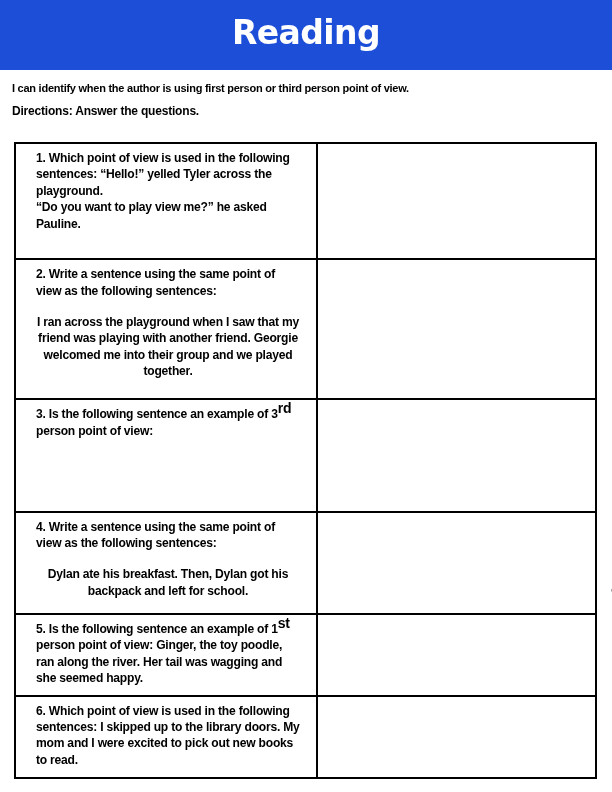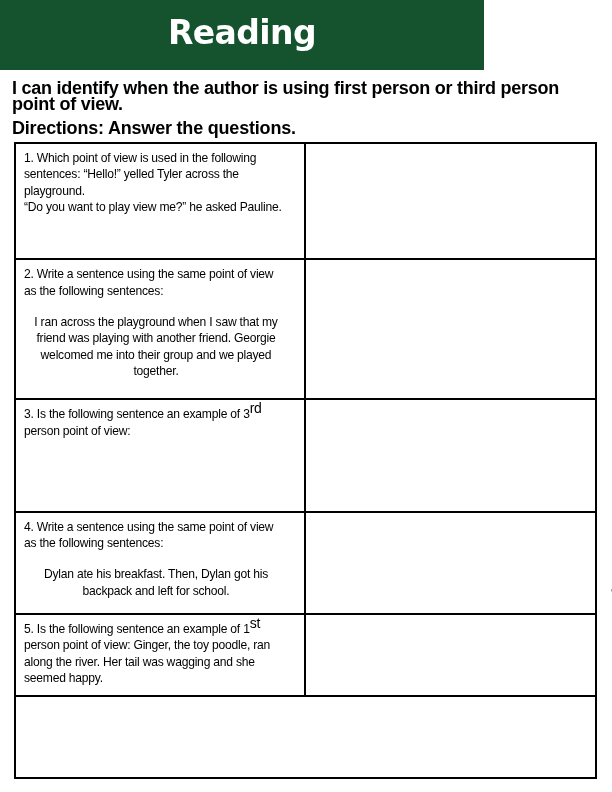--- a/index.html
+++ b/index.html
@@ -14,23 +14,23 @@
     font-family: "Liberation Sans", sans-serif;
     color: #000000;
     overflow: hidden;
   }
 
   
   .header-band {
     position: absolute;
     left: 0;
     top: 0;
-    width: 484px;
+    width: 612px;
     height: 70px;
-    background: #14532d;
+    background: #1d4ed8;
     display: flex;
     align-items: center;
     justify-content: center;
     box-sizing: border-box;
     padding-bottom: 6px;
   }
   .title-wrap {
     display: flex;
     align-items: baseline;
     white-space: nowrap;
@@ -51,31 +51,31 @@
     color: #ffffff;
     margin-left: 9px;
   }
 
   
   .objective {
     position: absolute;
     left: 12px;
     top: 80px;
     width: 590px;
-    font-size: 18px;
+    font-size: 11px;
     font-weight: 600;
     letter-spacing: -0.25px;
     line-height: 16px;
   }
   .directions {
     position: absolute;
     left: 12px;
-    top: 120px;
+    top: 103px;
     width: 590px;
-    font-size: 18px;
+    font-size: 12px;
     font-weight: 600;
     letter-spacing: -0.2px;
     line-height: 16px;
   }
 
   
   .qtable {
     position: absolute;
     left: 14px;
     top: 142px;
@@ -94,23 +94,24 @@
   .qrow:last-child {
     border-bottom: none;
   }
   .qcell {
     width: 290px;
     flex: 0 0 290px;
     border-right: 2px solid #000000;
     box-sizing: border-box;
     padding: 6px 16px 4px 8px;
     font-size: 12.1px;
-    font-weight: 400;
+    font-weight: 700;
     line-height: 16.4px;
     letter-spacing: -0.22px;
+    margin-left: 12px;
   }
   .acell {
     flex: 1 1 auto;
     box-sizing: border-box;
   }
   .qcell p {
     margin: 0;
   }
   .qcell p.gap {
     margin-top: 15px;
@@ -191,18 +192,21 @@
   </div>
 
   <div class="qrow row-5">
     <div class="qcell">
       <p><span>5. Is the following sentence an example of </span><span>1</span><sup>st</sup><span> person point of view: Ginger, the toy poodle, ran along the river. Her tail was wagging and she seemed happy.</span></p>
     </div>
     <div class="acell"></div>
   </div>
 
   <div class="qrow row-6">
+    <div class="qcell">
+      <p>6. Which point of view is used in the following sentences: I skipped up to the library doors. My mom and I were excited to pick out new books to read.</p>
+    </div>
     <div class="acell"></div>
   </div>
 
 </div>
 
 <div class="credit">© msmartinelementary</div>
 
 </body></html>

